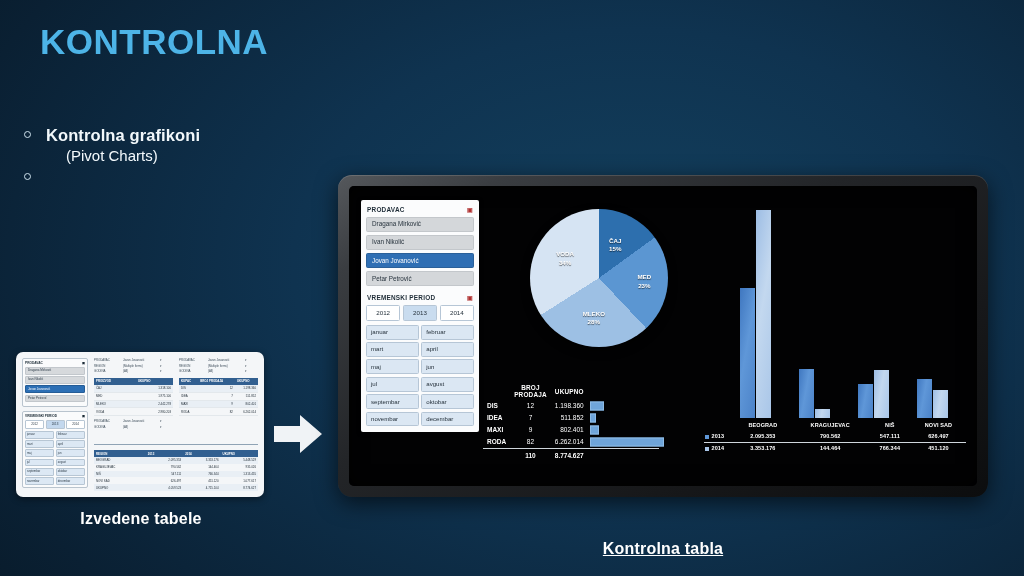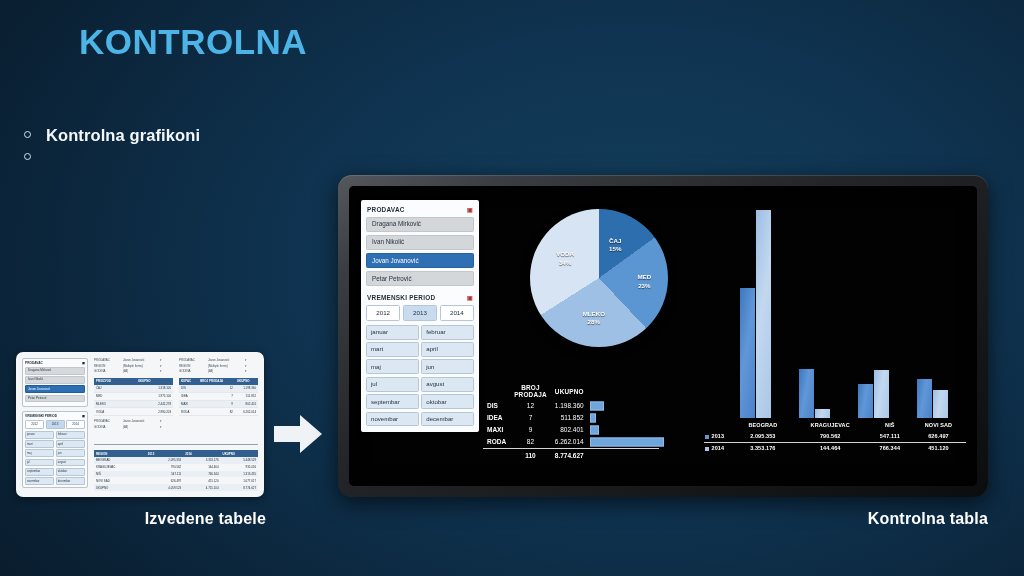--- a/index.html
+++ b/index.html
@@ -8,21 +8,21 @@
     font-family: "Liberation Sans", sans-serif;
     background: #0d2c44;
     background-image: radial-gradient(ellipse 900px 620px at 62% 46%, #13405e 0%, #0f3350 38%, #0a2033 78%, #071724 100%);
     position: relative;
   }
 
   
   #title-block { position: absolute; left: 40px; top: 22px; width: 300px; }
   #slide-title {
     font-size: 35px; font-weight: bold; letter-spacing: .5px;
-    color: #4db4e7; line-height: 1.13; margin-left: 39px;
+    color: #4db4e7; line-height: 1.13;
   }
   #bullet-list { position: absolute; left: 20px; top: 125px; width: 320px; }
   .bullet-item { position: relative; padding-left: 26px; margin-bottom: 1px; }
   .bullet-marker {
     position: absolute; left: 4px; top: 6px;
     width: 7px; height: 7px; border: 1.3px solid #cfe3ef; border-radius: 50%;
   }
   .bullet-main {
     font-size: 16.5px; font-weight: bold; color: #f2f8fb;
     line-height: 1.28; letter-spacing: .1px;
@@ -194,38 +194,39 @@
   .swatch {
     display: inline-block; width: 4px; height: 4px; margin-right: 2.5px;
     vertical-align: middle;
   }
   .swatch.s2013 { background: #5f97d8; }
   .swatch.s2014 { background: #a9c6e8; }
 
   
   .caption {
     position: absolute; color: #ffffff; font-size: 16px; font-weight: bold;
-    text-align: right; letter-spacing: .2px;
+    text-align: center; letter-spacing: .2px;
   }
   #caption-left { left: 16px; top: 510px; width: 250px; }
-  #caption-right { left: 338px; top: 510px; width: 650px; }
+  #caption-right { left: 338px; top: 540px; width: 650px; text-decoration: underline; }
 </style>
 </head>
 <body>
 
 <div id="title-block">
   <div id="slide-title">
     <div>KONTROLNA</div>
   </div>
 </div>
 
 <div id="bullet-list">
   <div class="bullet-item">
     <span class="bullet-marker"></span>
     <div class="bullet-main">Kontrolna grafikoni</div>
+    <div class="bullet-sub">(Pivot Charts)</div>
   </div>
   <div class="bullet-item">
     <span class="bullet-marker"></span>
   </div>
 </div>
 
 <div id="pivot-thumb">
   <div class="tb-slicers">
     <div class="tb-slicer">
       <div class="tb-slicer-hd">

